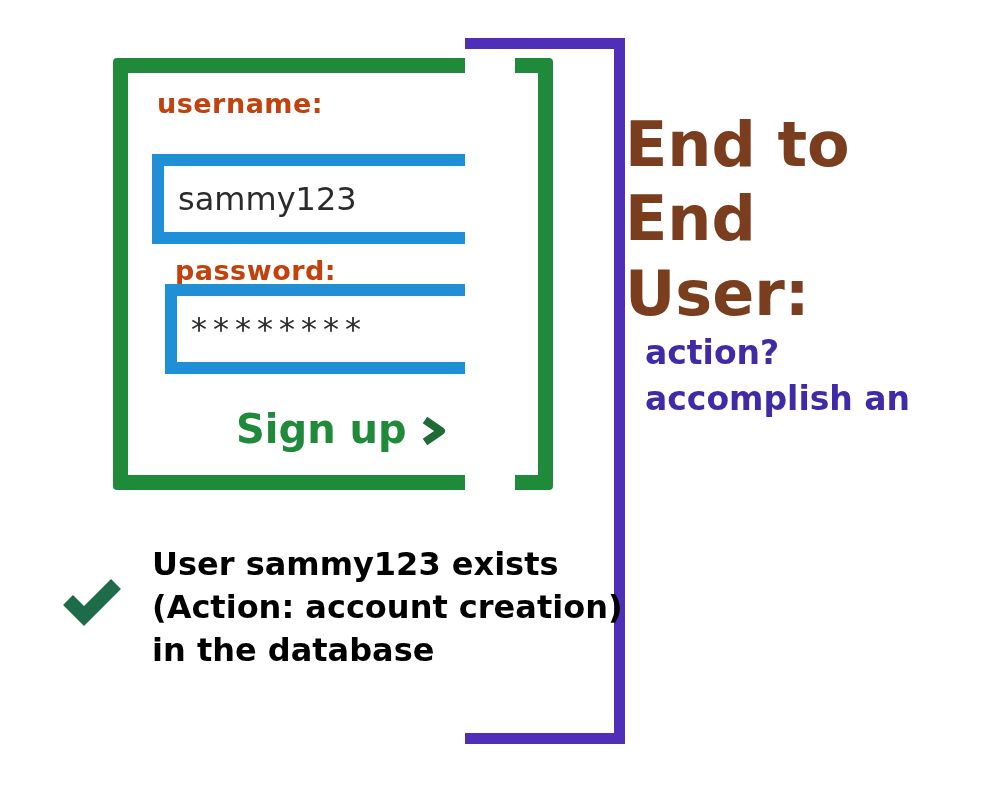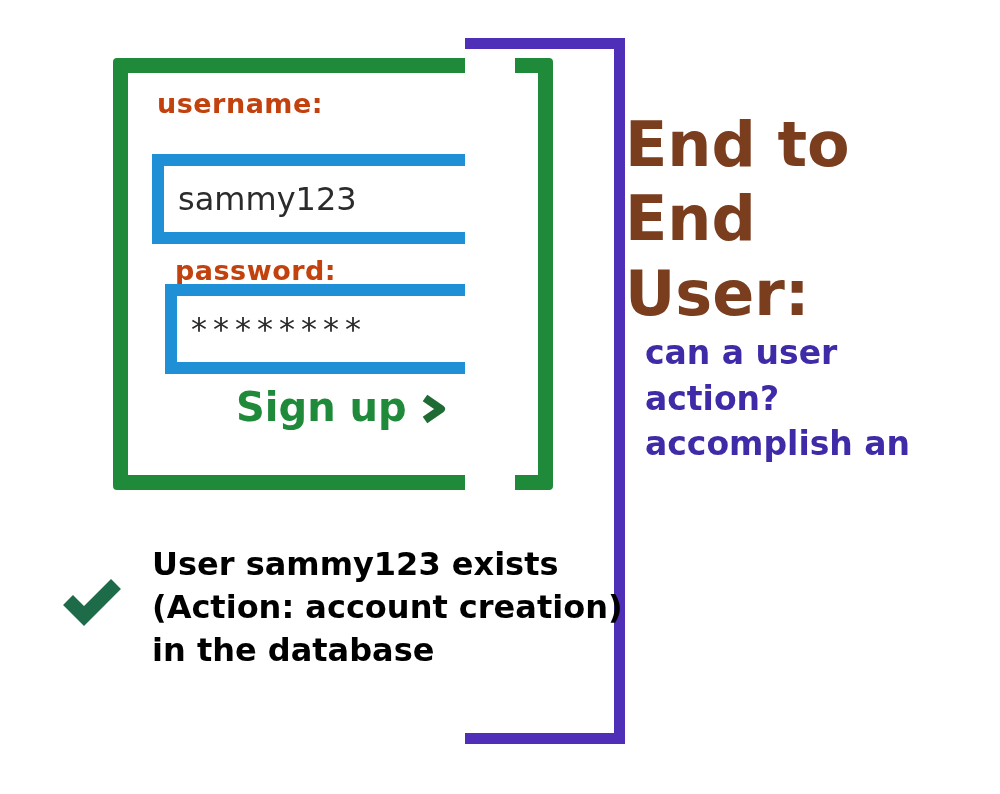--- a/index.html
+++ b/index.html
@@ -52,39 +52,38 @@
 <div class="label" style="left:157px; top:88px;">username:</div>
 <div class="field" style="left:152px; top:114px; width:342px; height:90px;margin-top:40px;">
   <span>sammy123</span>
 </div>
 
 <div class="label" style="left:175px; top:255px;">password:</div>
 <div class="field" style="left:165px; top:284px; width:335px; height:90px;">
   <span style="letter-spacing:6px;">********</span>
 </div>
 
-<div class="signup" style="left:236px; top:384px;">
+<div class="signup" style="left:236px; top:406px;">
   <span>Sign up</span>
   <span style="display:inline-block; vertical-align:middle;">
     <svg width="26" height="30" viewBox="0 0 26 30">
         <path d="M4 4 L20 15 L4 26" fill="none" stroke="#1e6b34" stroke-width="8" stroke-linejoin="round"></path>
       </svg>
   </span>
 </div>
 
 <div class="bracket"></div>
 <div class="bracket-cover"></div>
 
 <div class="title">
   <div>End to End</div>
   <div>User:</div>
 </div>
 
 <div class="question">
-  <div>can a user</div>
   <div>action?</div>
   <div>accomplish an</div>
 </div>
 
 <div class="check">
   <svg width="62" height="52" viewBox="0 0 62 52">
     <path d="M6 24 L22 40 L54 8" fill="none" stroke="#1e6b4a" stroke-width="14" stroke-linejoin="miter"></path>
   </svg>
 </div>
 

